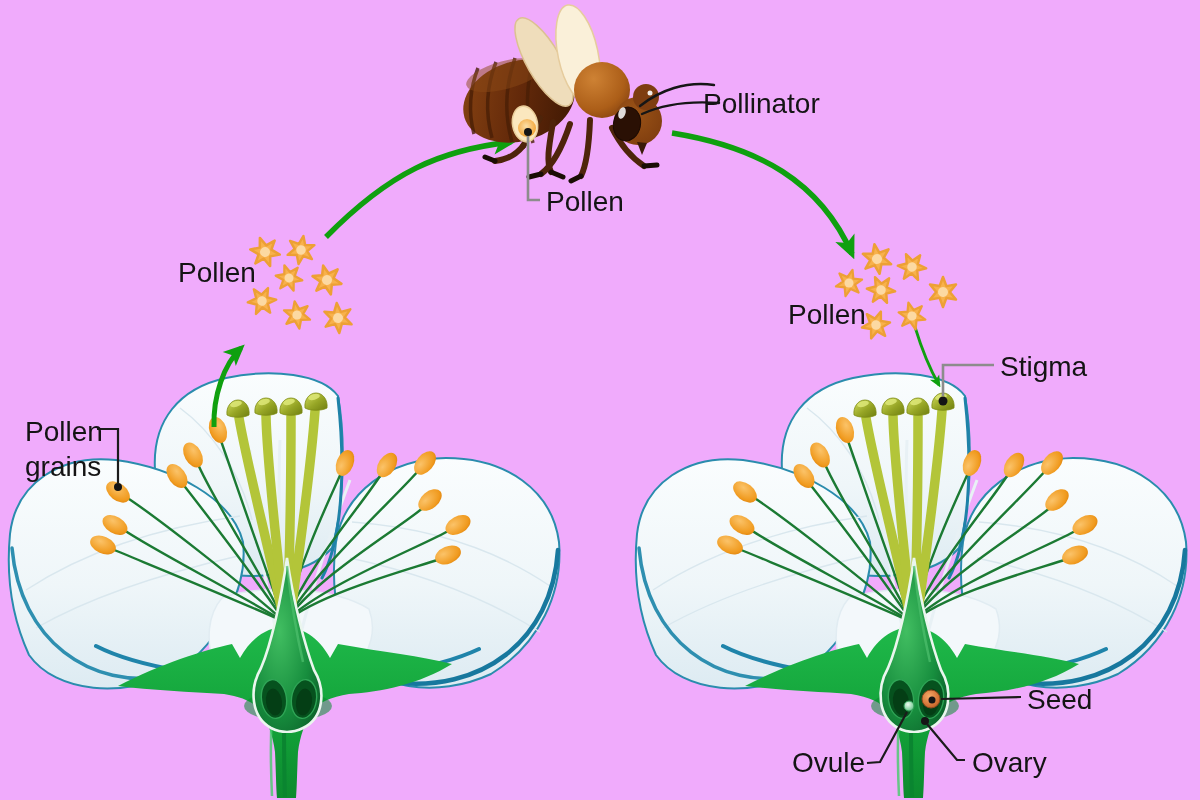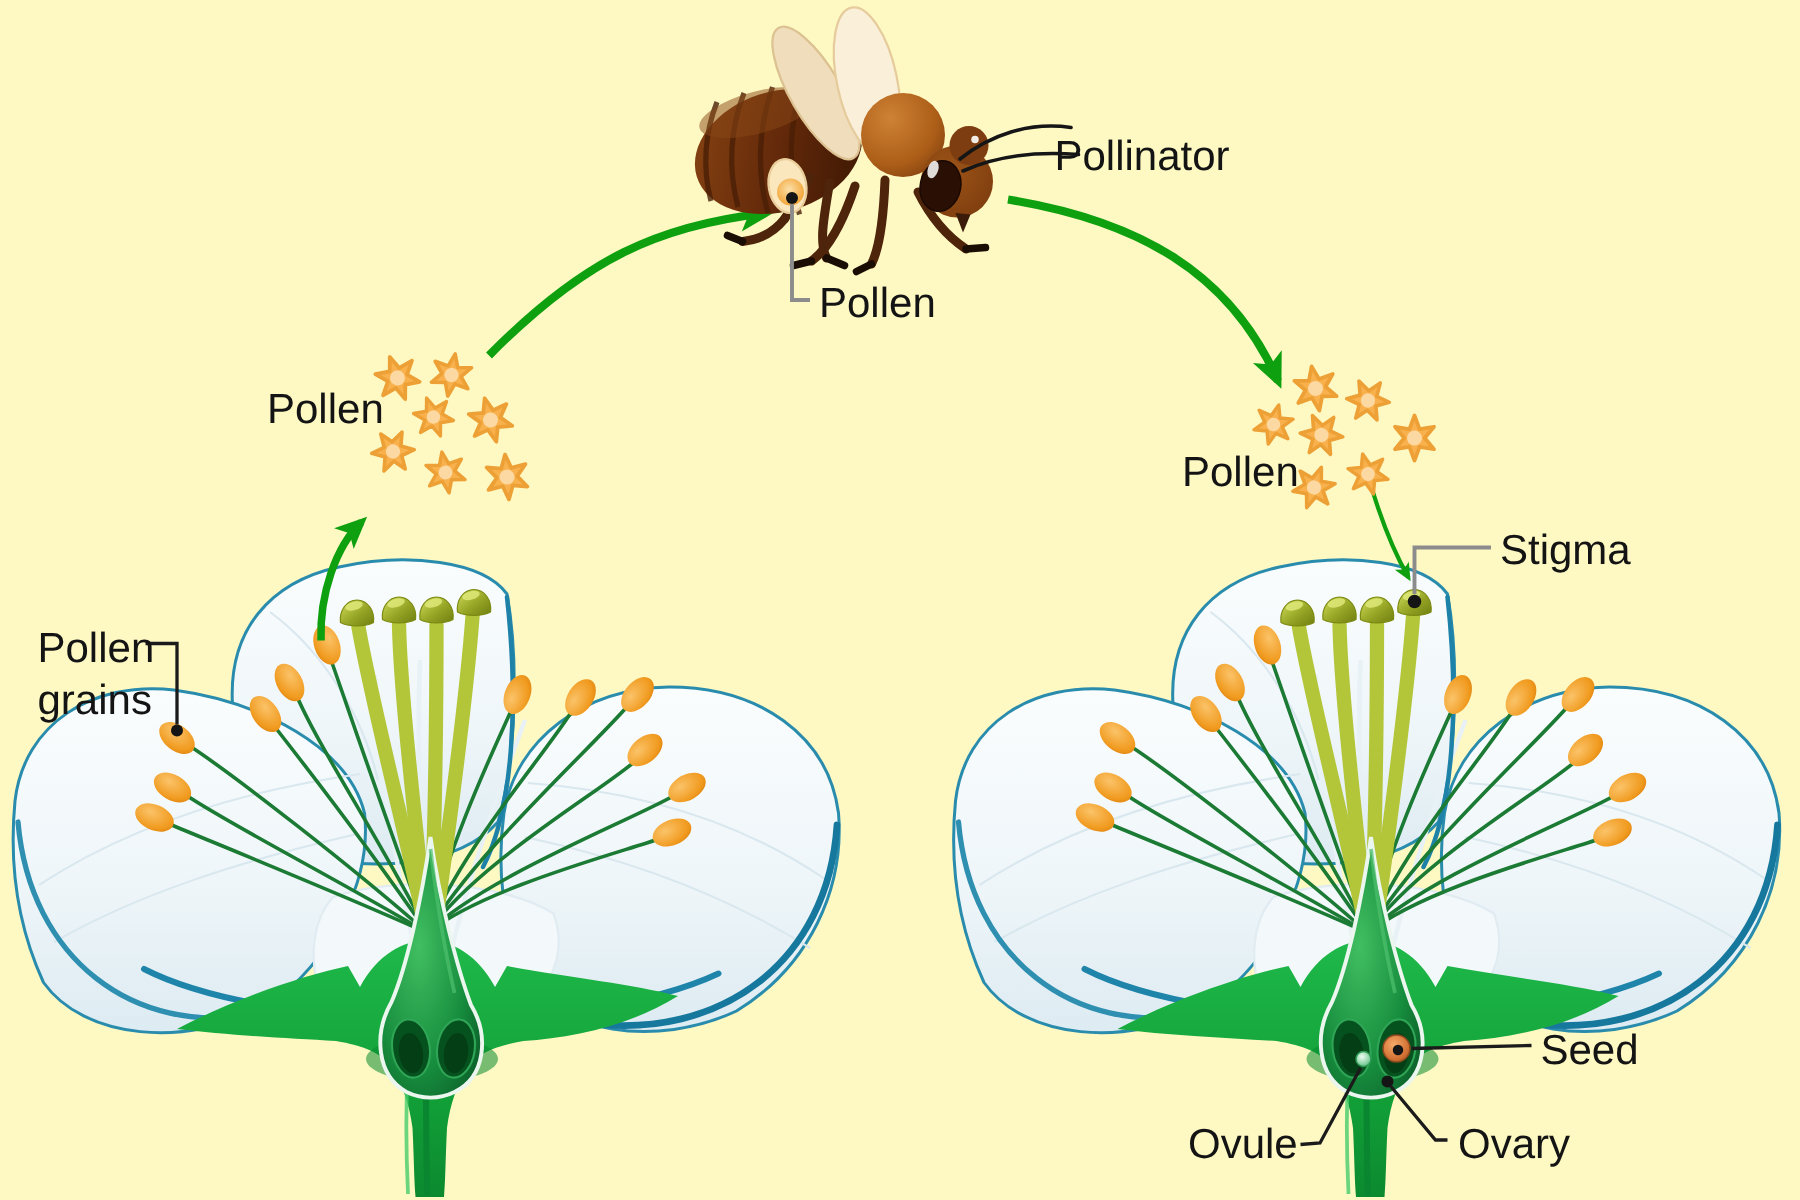--- a/index.html
+++ b/index.html
@@ -1,16 +1,16 @@
 <!DOCTYPE html>
 <html style="--label_text: #141414; --arrow_green: #0FA00F; --connector_gray: #8C8C8C; --connector_black: #1B1B1B; --black_dot: #151515; --petal_edge: #2A8CAD; --petal_edge_dark: #17789E; --filament_green: #1B7A33; --stamen_stalk: #B3C539; --anther_orange: #F09A1E; --receptacle_green: #16AE3E; --pistil_dark_green: #0B622B; --pollen_orange: #F7AD45; --bee_body_brown: #63290A; --bee_thorax_brown: #AC5E18; --wing_cream: #FAF0D9; --seed_orange: #D06F31;"><head>
 <meta charset="utf-8">
 <style>
   html,body{margin:0;padding:0;background:#fff;}
-  .stage{position:relative;width:1200px;height:800px;background:#fef9c3;overflow:hidden;}
+  .stage{position:relative;width:1200px;height:800px;background:#f0abfc;overflow:hidden;}
   svg{display:block;}
   .lbl{fill:var(--label_text,#141414);font:28px "Liberation Sans",sans-serif;}
   .arrow{stroke:var(--arrow_green,#0FA00F);fill:none;}
   .arrow-fill{fill:var(--arrow_green,#0FA00F);}
   .con-gray{stroke:var(--connector_gray,#8C8C8C);fill:none;stroke-width:2.6;}
   .con-black{stroke:var(--connector_black,#1B1B1B);fill:none;stroke-width:2.2;}
   .anchor-dot{fill:var(--black_dot,#151515);}
   .petal{fill:url(#petalG);stroke:var(--petal_edge,#2A8CAD);stroke-width:2;}
   .petal-faint{fill:#F3F8FB;stroke:#E1ECF2;stroke-width:1.5;}
   .vein{stroke:#D9E7EE;stroke-width:1.4;fill:none;}

